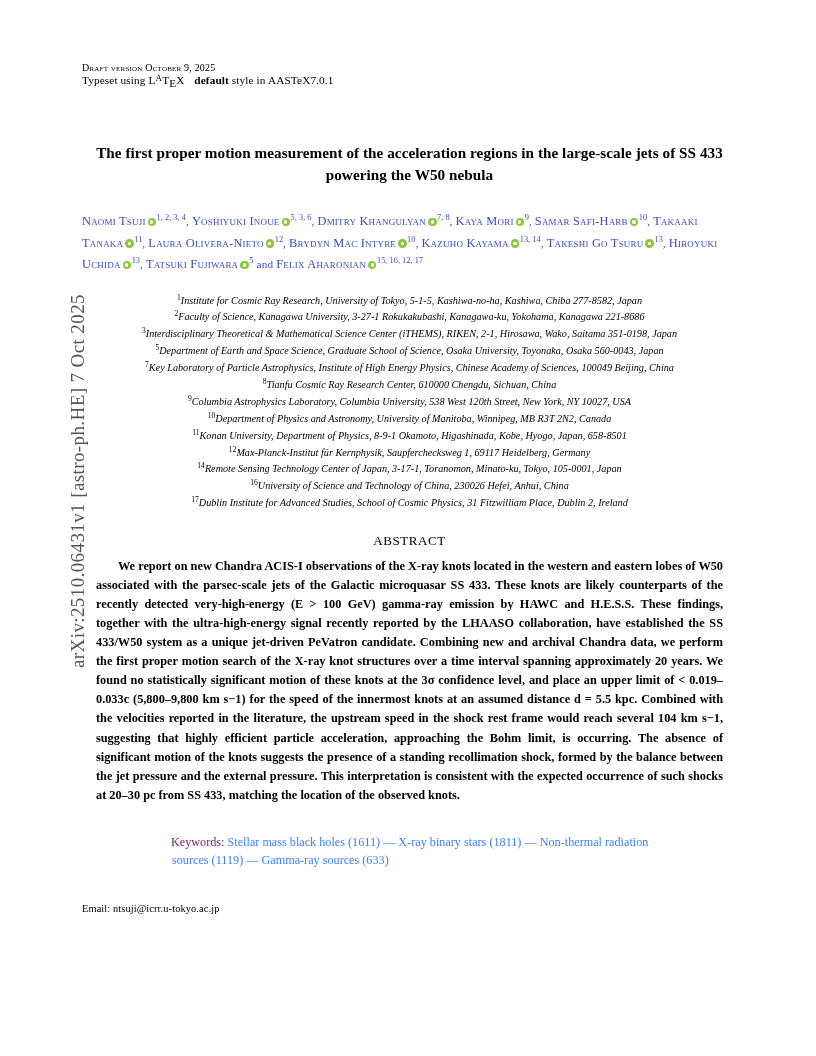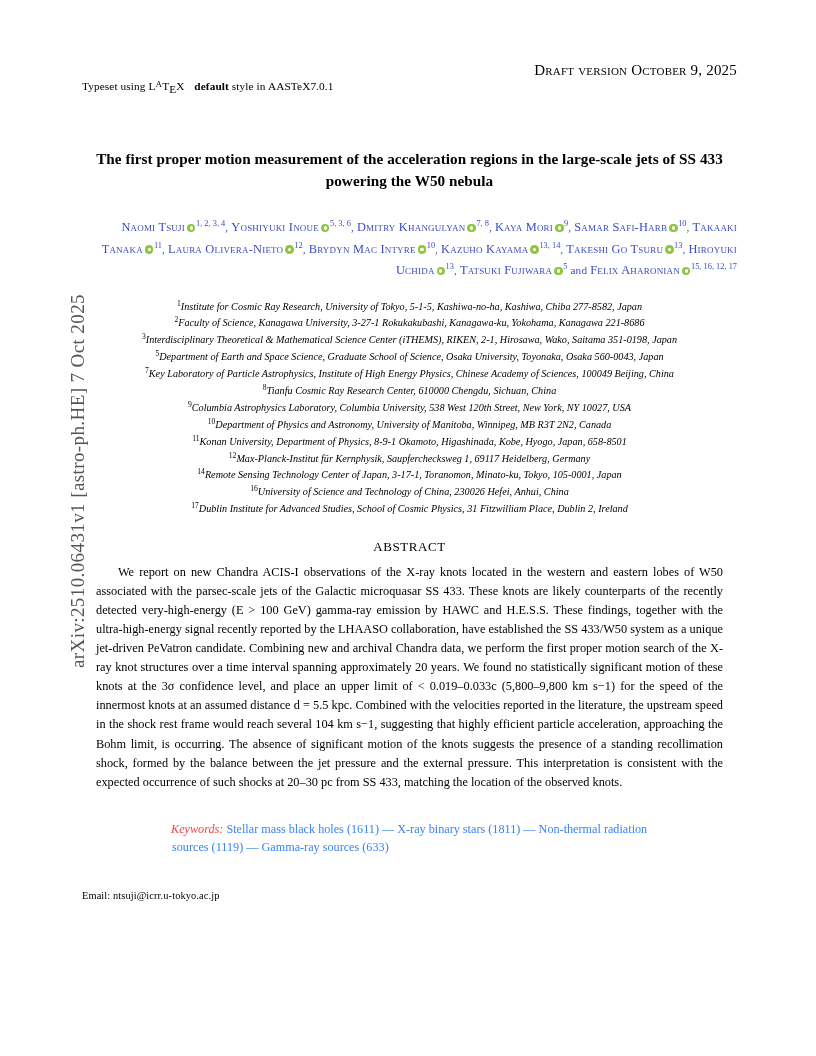--- a/index.html
+++ b/index.html
@@ -29,25 +29,24 @@
     color: #555555;
     white-space: nowrap;
   }
   .page {
     position: absolute;
     left: 82px;
     top: 62px;
     width: 655px;
   }
   .draft-line {
-    font-size: 15px;
+    font-size: 10px;
     font-variant: small-caps;
     letter-spacing: 0.2px;
     margin-bottom: 1px;
-    text-align: right;
   }
   .typeset-line {
     font-size: 11.3px;
     letter-spacing: 0.1px;
   }
   .typeset-line .latex {
     font-size: 11.3px;
   }
   .typeset-line .latex .a {
     position: relative;
@@ -64,21 +63,21 @@
     margin-top: 56px;
     text-align: center;
     font-size: 15.2px;
     font-weight: bold;
     line-height: 1.42;
     letter-spacing: 0.05px;
   }
 
   .authors {
     margin-top: 26px;
-    text-align: right;
+    text-align: left;
     font-size: 12.4px;
     color: #3b4cc0;
     line-height: 1.72;
     font-variant: small-caps;
     letter-spacing: 0.2px;
   }
   .authors .plain {
     font-variant: normal;
     font-size: 11.2px;
   }
@@ -129,33 +128,33 @@
     font-size: 13px;
     letter-spacing: 0.6px;
   }
   .abstract {
     margin-top: 8px;
     padding: 0 14px;
     font-size: 12.3px;
     line-height: 1.55;
     text-align: justify;
     text-indent: 22px;
+    font-weight: bold;
   }
 
   .keywords {
     margin-top: 28px;
     padding: 0 80px 0 90px;
     font-size: 12.2px;
     line-height: 1.5;
     text-align: left;
     text-indent: -1px;
   }
   .keywords .kw-label {
-    font-style: italic;
-    color: #ef4444;
+    color: #701a75;
   }
   .keywords .kw-body {
     color: #3b82f6;
   }
 
   .email {
     margin-top: 34px;
     font-size: 10.4px;
     letter-spacing: 0.1px;
   }

